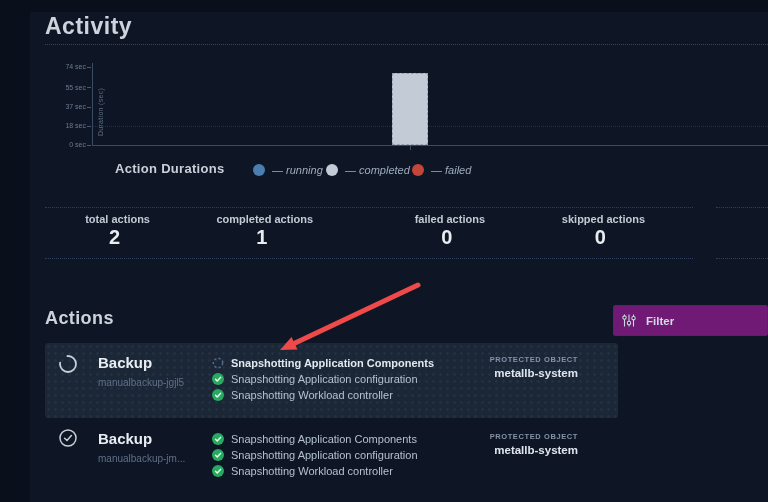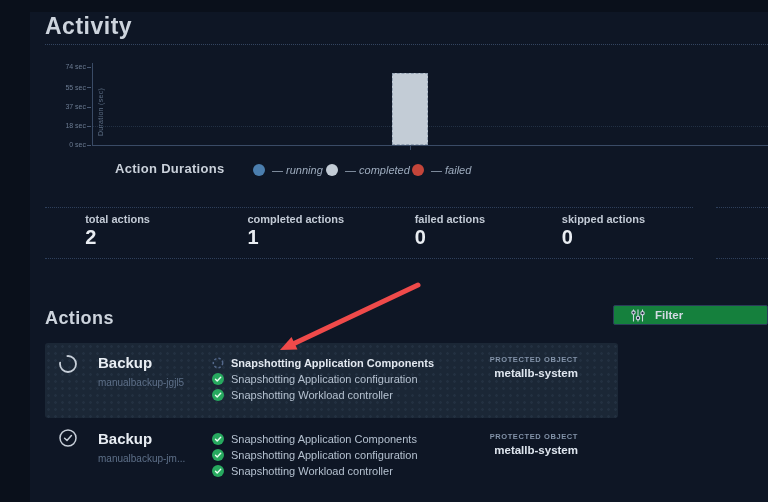--- a/index.html
+++ b/index.html
@@ -27,30 +27,30 @@
                   letter-spacing:.3px; color:#c9d0da; }
   .legend-item { position:absolute; top:164px; display:flex; align-items:center; gap:7px;
                  font-size:11px; font-style:italic; color:#9dabbd; cursor:pointer; }
   .dot { width:12px; height:12px; border-radius:50%; flex:0 0 auto; }
 
   
   .stats-band { position:absolute; left:45px; top:207px; width:648px; height:50px;
                 border-top:1px dotted #2e3f5b; border-bottom:1px dotted #2e3f5b; }
   .stats-stub { position:absolute; left:716px; top:207px; width:52px; height:50px;
                 border-top:1px dotted #2e3f5b; border-bottom:1px dotted #2e3f5b; }
-  .stat { position:absolute; top:213px; text-align:left; }
+  .stat { position:absolute; top:213px; text-align:center; }
   .stat-label { font-size:11px; font-weight:bold; color:#c2cad5; }
   .stat-value { font-size:20px; font-weight:bold; color:#e9edf2; padding-right:6px; margin-top:1px; }
 
   
   .actions-title { position:absolute; left:45px; top:308px; font-size:18px; font-weight:bold;
                    letter-spacing:.4px; color:#ccd3dc; }
-  .filter-btn { position:absolute; left:613px; top:305px; width:155px; height:20px; box-sizing:border-box;
-                background:#15803d; border:1px solid #2b3b59; border-radius:2px;
-                display:flex; align-items:center; gap:10px; padding-left:17px;
+  .filter-btn { position:absolute; left:613px; top:305px; width:155px; height:31px; box-sizing:border-box;
+                background:#701a75; border:1px solid #2b3b59; border-radius:2px;
+                display:flex; align-items:center; gap:10px; padding-left:8px;
                 color:#d3dae4; font-size:11.5px; font-weight:bold; cursor:pointer; }
 
   .action-row { position:absolute; left:45px; width:573px; cursor:pointer; }
   .row1 { top:343px; height:75px; background:#1b2736; border-radius:3px;
           background-image:radial-gradient(rgba(106,130,165,.10) 1px, transparent 1.6px);
           background-size:7px 7px; }
   .row2 { top:425px; height:77px; }
   .row-status { position:absolute; width:20px; height:20px; }
   .row1 .row-status { left:13px; top:11px; }
   .row2 .row-status { left:13px; top:3px; }
@@ -110,21 +110,21 @@
     <span class="dot" style="background:#c4453a"></span>
     <span>— failed</span>
   </div>
 
   <div class="stats-band"></div>
   <div class="stats-stub"></div>
   <div class="stat" style="right:618px">
     <div class="stat-label">total actions</div>
     <div class="stat-value">2</div>
   </div>
-  <div class="stat" style="right:424px">
+  <div class="stat" style="right:455px">
     <div class="stat-label">completed actions</div>
     <div class="stat-value">1</div>
   </div>
   <div class="stat" style="right:283px">
     <div class="stat-label">failed actions</div>
     <div class="stat-value">0</div>
   </div>
   <div class="stat" style="right:123px">
     <div class="stat-label">skipped actions</div>
     <div class="stat-value">0</div>

